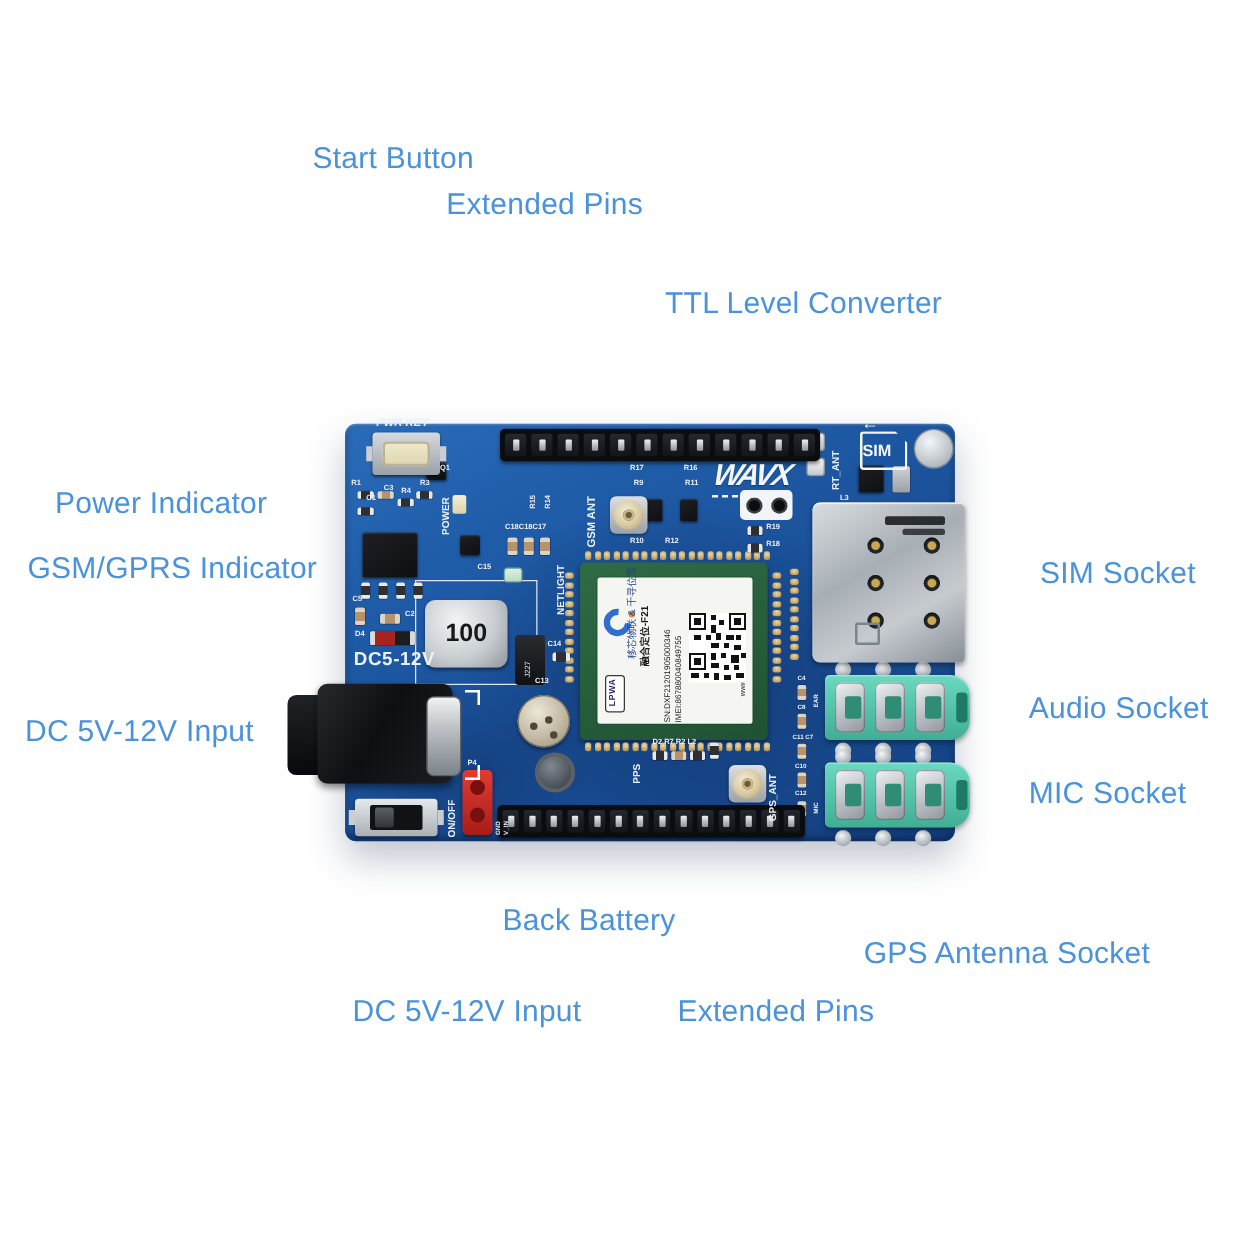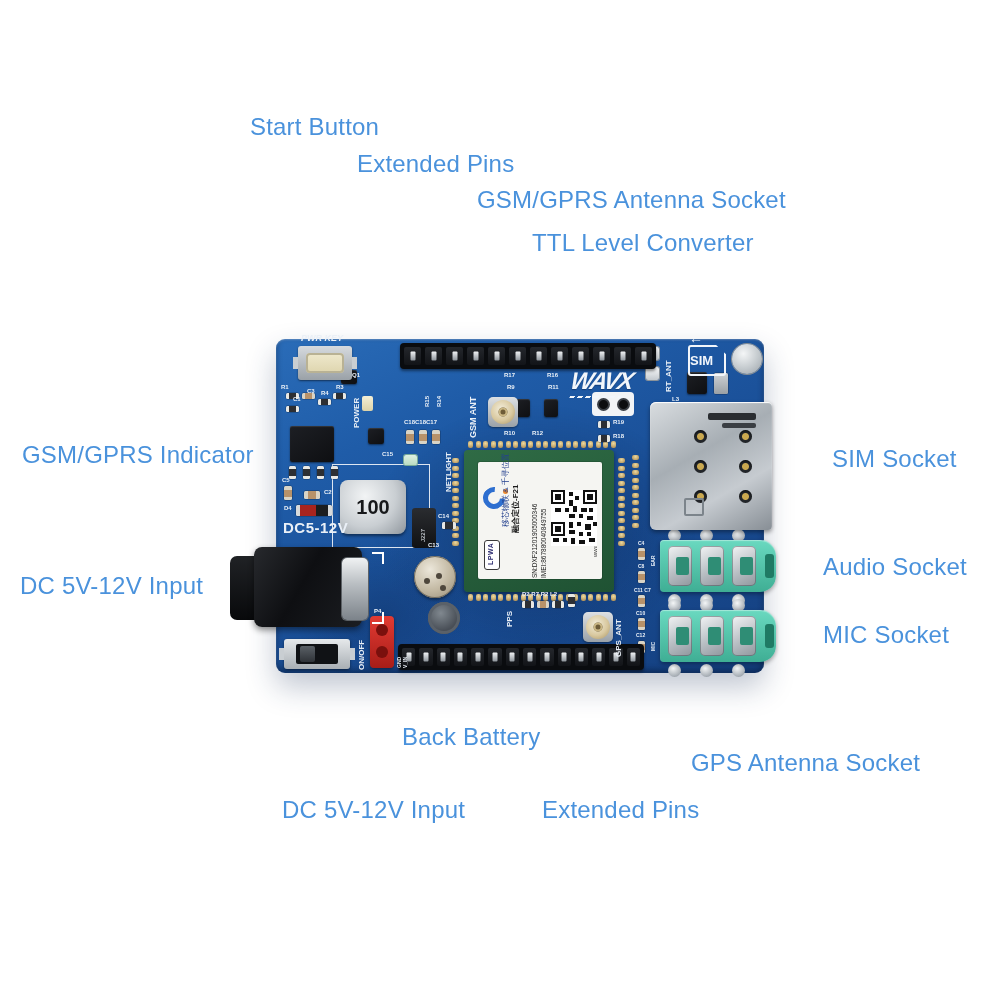--- a/index.html
+++ b/index.html
@@ -446,22 +446,22 @@
     <div class="mouth"></div>
   </div>
   <div class="jpadrow" style="left:668px;top:664px">
       <i></i>
       <i></i>
       <i></i>
     </div>
 
   <div class="callout" style="left:250px;top:113px">Start Button</div>
   <div class="callout" style="left:357px;top:150px">Extended Pins</div>
-  <div class="callout" style="left:477px;top:186px">GSM/GPRS Antenna Socket</div>
   <div class="callout" style="left:532px;top:229px">TTL Level Converter</div>
+  <div class="callout" style="left:44px;top:389px">Power Indicator</div>
   <div class="callout" style="left:22px;top:441px">GSM/GPRS Indicator</div>
   <div class="callout" style="left:832px;top:445px">SIM Socket</div>
   <div class="callout" style="left:823px;top:553px">Audio Socket</div>
   <div class="callout" style="left:823px;top:621px">MIC Socket</div>
   <div class="callout" style="left:20px;top:572px">DC 5V-12V Input</div>
   <div class="callout" style="left:402px;top:723px">Back Battery</div>
   <div class="callout" style="left:691px;top:749px">GPS Antenna Socket</div>
   <div class="callout" style="left:282px;top:796px">DC 5V-12V Input</div>
   <div class="callout" style="left:542px;top:796px">Extended Pins</div>
 

